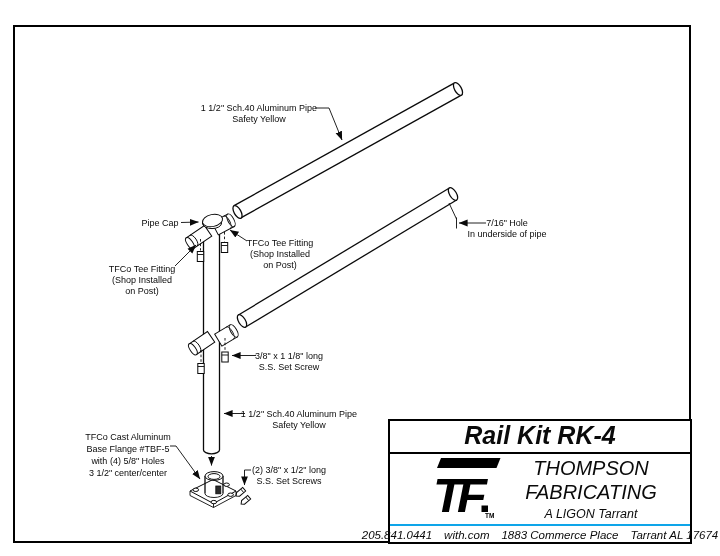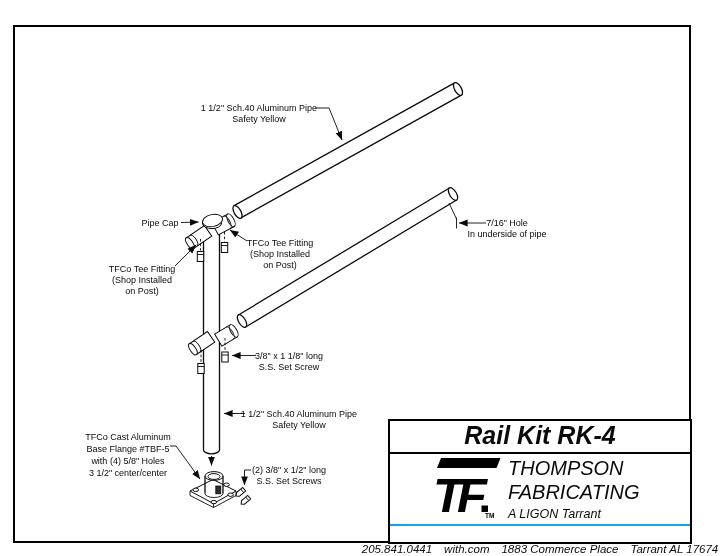--- a/index.html
+++ b/index.html
@@ -31,25 +31,25 @@
   .tb-row1 span{
     font-style:italic;font-weight:bold;font-size:25px;letter-spacing:0;
   }
   .tb-row2{
     height:70px;border-bottom:2px solid #0ea5e9;display:flex;align-items:flex-start;
   }
   .logo-wrap{width:118px;padding-top:3px;}
   .logo-wrap svg{margin-left:46px;overflow:visible;display:block;}
   .logo-tf{font:italic bold 49px "Liberation Sans",sans-serif;fill:#000;letter-spacing:-6px;}
   .logo-tm{font:bold 6.5px "Liberation Sans",sans-serif;fill:#000;}
-  .company{flex:1;text-align:left;padding-right:16px;padding-top:2px;}
+  .company{flex:1;text-align:center;padding-right:16px;padding-top:2px;}
   .co-line{font-style:italic;font-size:20px;line-height:24px;white-space:nowrap;}
   .tagline{font-style:italic;font-size:12.5px;margin-top:3px;white-space:nowrap;}
   .tb-row3{
-    height:29px;display:flex;align-items:flex-end;justify-content:center;gap:12px;
+    height:18px;display:flex;align-items:center;justify-content:center;gap:12px;
     font-style:italic;font-size:11.5px;white-space:nowrap;
   }
 </style>
 </head>
 <body>
 
 <div class="border-frame"></div>
 
 <svg class="diagram" viewBox="0 0 720 556" xmlns="http://www.w3.org/2000/svg">
   <defs>

